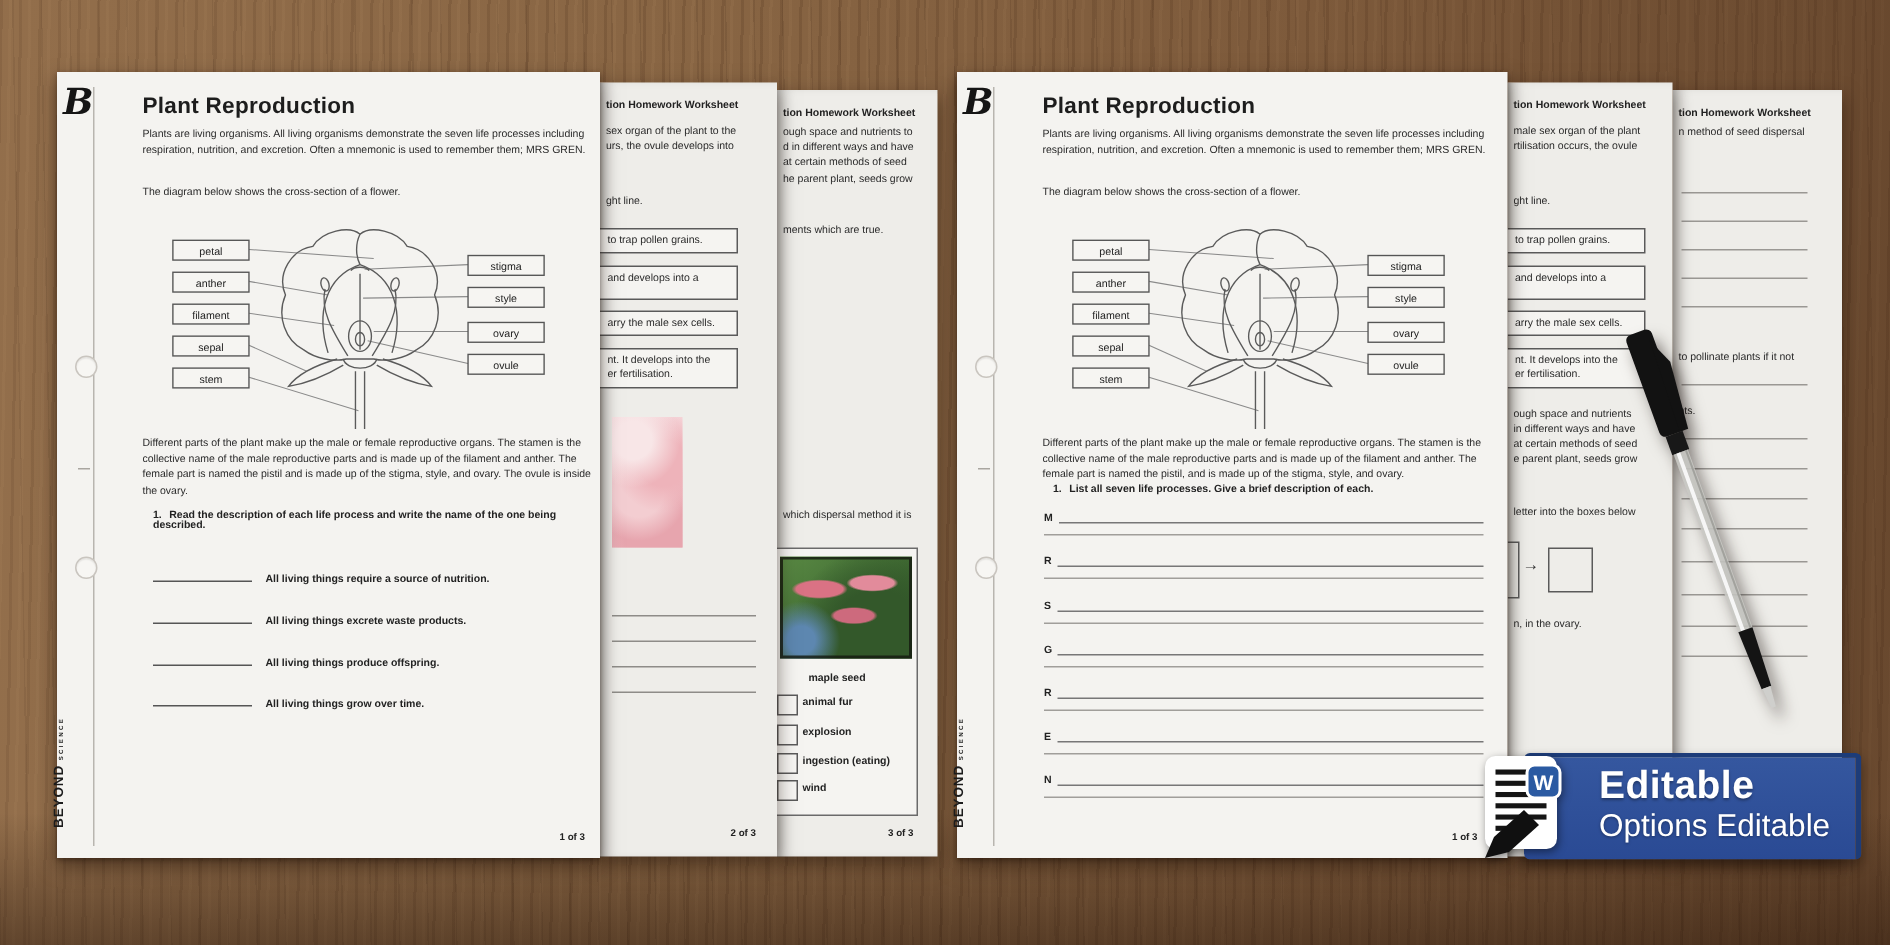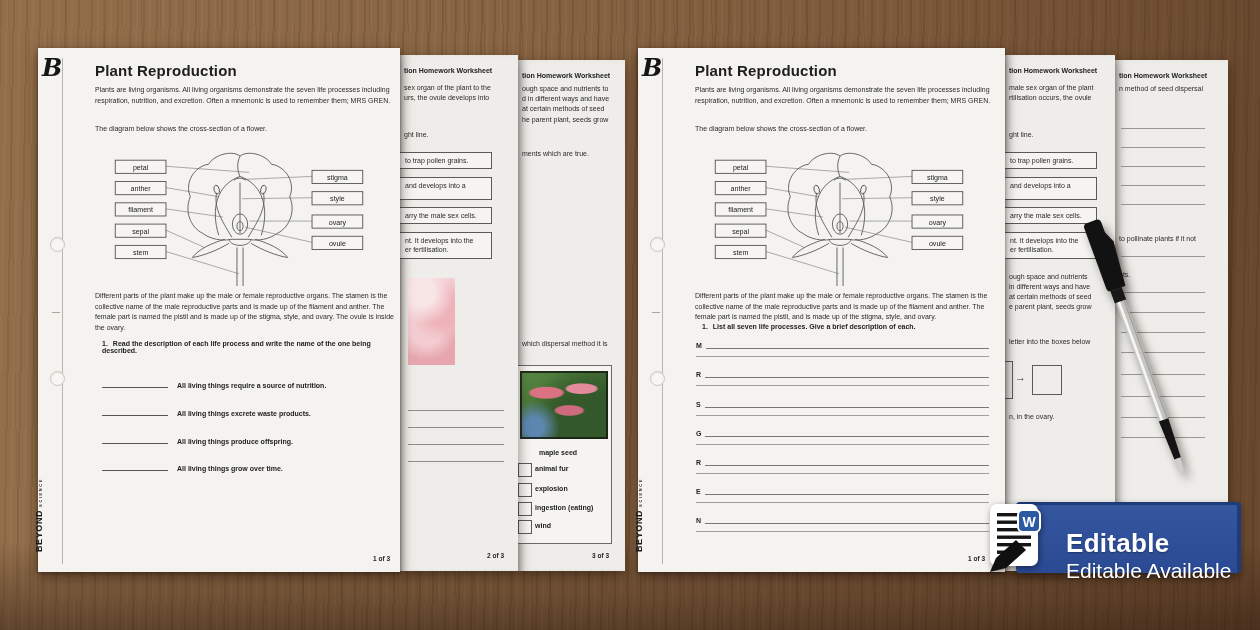--- a/index.html
+++ b/index.html
@@ -61,21 +61,21 @@
   .cbbox{position:absolute;left:0;top:0;width:12px;height:12px;border:1px solid #5a5a5a;background:#f7f6f3;}
   .cblabel{position:absolute;left:17px;top:2px;font-size:7px;font-weight:bold;color:#222;white-space:nowrap;}
   .arrow-cutbox{position:absolute;left:-16px;top:306px;width:22px;height:36px;border:1px solid #5a5a5a;}
   .arrow-glyph{position:absolute;left:10px;top:316px;font-size:11px;color:#333;}
   .arrow-sq{position:absolute;left:27px;top:310px;width:28px;height:28px;border:1px solid #5a5a5a;}
   .pen-wrap{position:absolute;left:1040px;top:205px;width:200px;height:300px;z-index:5;filter:drop-shadow(5px 7px 5px rgba(20,10,5,.5));}
   .badge-bg{position:absolute;left:1016px;top:502px;width:221px;height:68px;z-index:6;border-radius:4px;
     background:linear-gradient(180deg,#35579f,#2a4a94);
     border-top:3px solid #1d3c79;border-right:4px solid #1d3c79;box-shadow:0 4px 8px rgba(20,10,5,.4);}
   .badge-label{position:absolute;left:1066px;top:508px;z-index:7;color:#fff;text-shadow:0 1px 2px rgba(0,0,0,.35);}
-  .badge-title{font-size:26px;font-weight:bold;line-height:30px;letter-spacing:.3px;margin-top:20px;}
+  .badge-title{font-size:26px;font-weight:bold;line-height:30px;letter-spacing:.3px;}
   .badge-sub{font-size:21px;line-height:26px;}
   .badge-icon{position:absolute;left:982px;top:500px;z-index:8;filter:drop-shadow(1px 2px 3px rgba(0,0,0,.45));}
   svg text{font-family:"Liberation Sans",sans-serif;}
 </style>
 </head>
 <body>
 
 <div class="scene">
 
   <div class="page strip" style="left:518px;top:60px;width:107px;height:511px;z-index:1;">
@@ -370,21 +370,21 @@
         <rect x="103" y="93" width="1.4" height="126" fill="#8a8a86" opacity="0.6"></rect>
         <path d="M95,219 L105,219 L103.4,260 L96.6,260 Z" fill="#141414"></path>
         <path d="M97.2,260 L102.8,260 L101.6,274 L98.4,274 Z" fill="#cfcfcc"></path>
       </g>
     </svg>
   </div>
 
   <div class="badge-bg"></div>
   <div class="badge-label">
     <div class="badge-title">Editable</div>
-    <div class="badge-sub">Editable Available</div>
+    <div class="badge-sub">Options Editable</div>
   </div>
   <svg class="badge-icon" width="70" height="74" viewBox="0 0 70 74">
     <rect x="8" y="4" width="48" height="62" rx="7" fill="#ffffff"></rect>
     <rect x="15" y="13" width="34" height="3.4" fill="#151515"></rect>
     <rect x="15" y="20.5" width="34" height="3.4" fill="#151515"></rect>
     <rect x="15" y="28" width="34" height="3.4" fill="#151515"></rect>
     <rect x="15" y="35.5" width="34" height="3.4" fill="#151515"></rect>
     <rect x="15" y="43" width="34" height="3.4" fill="#151515"></rect>
     <rect x="15" y="50.5" width="22" height="3.4" fill="#151515"></rect>
     <path d="M34,40 L44,50 L24,68 L8,72 L14,58 Z" fill="#101010"></path>

